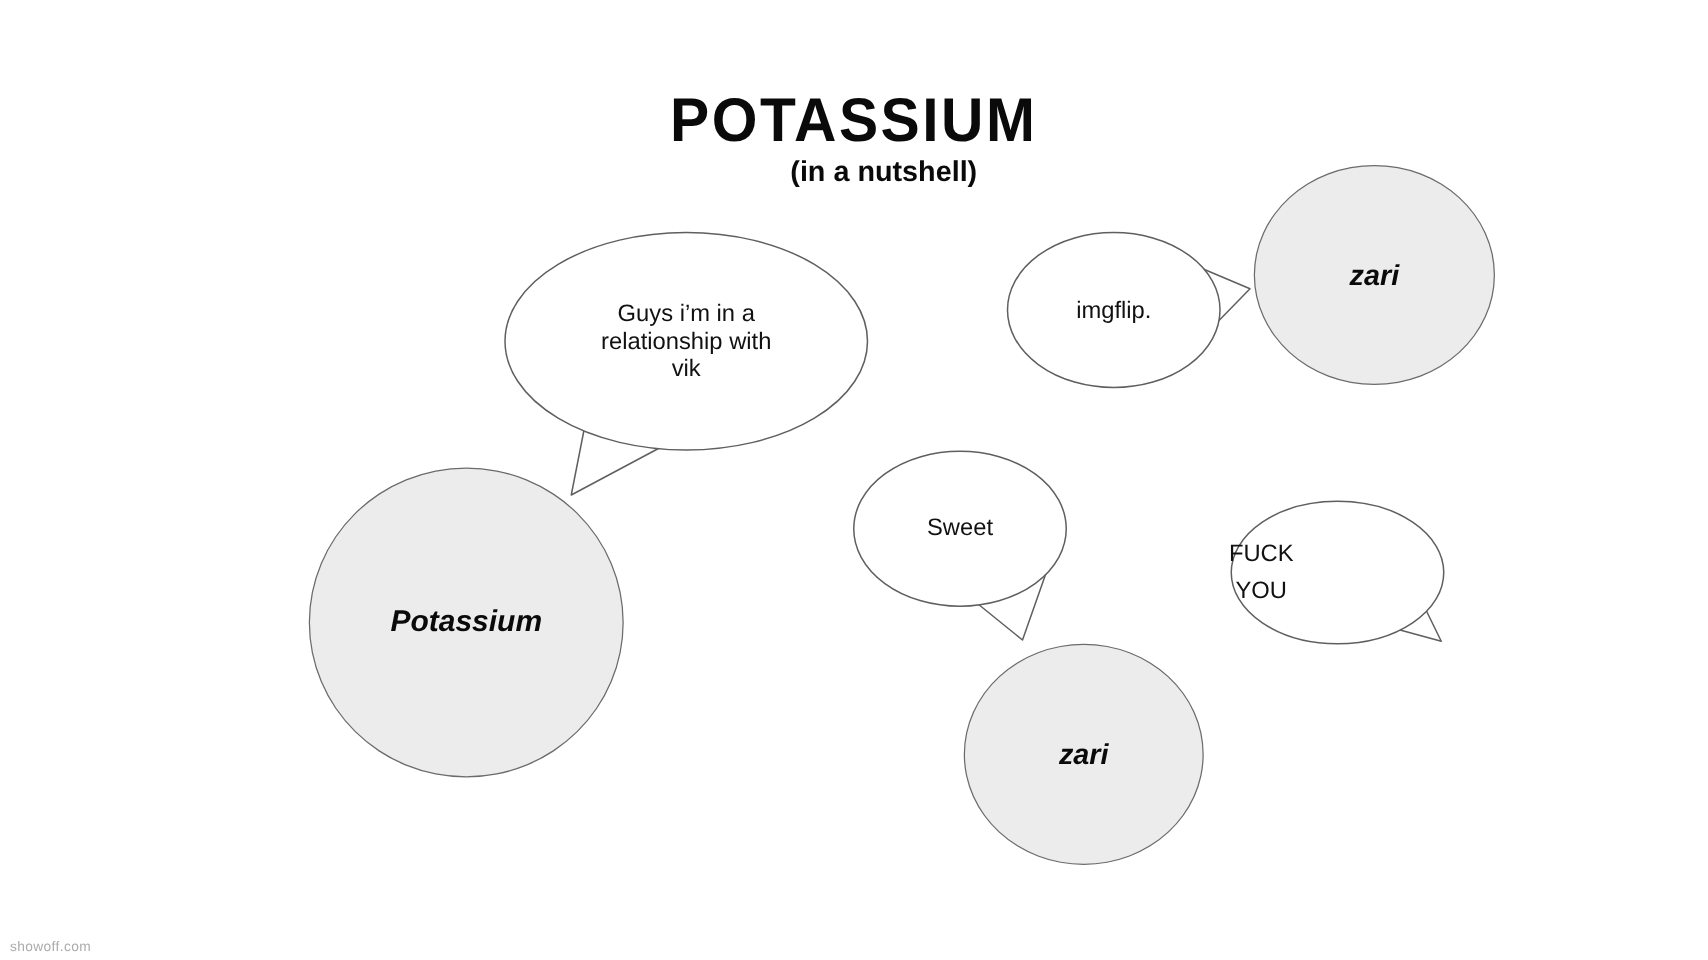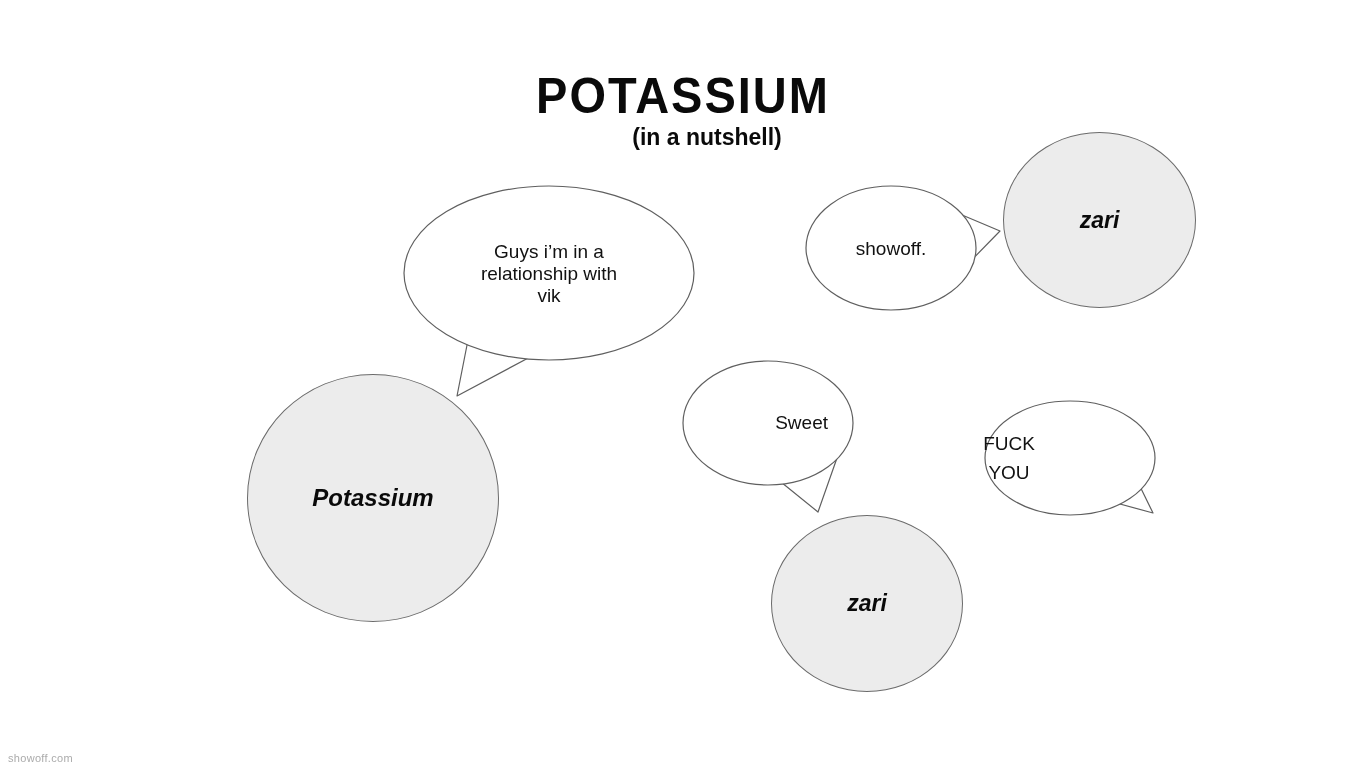--- a/index.html
+++ b/index.html
@@ -122,21 +122,21 @@
     <span class="label">zari</span>
   </div>
 
   <div class="character" style="left:771px; top:515px; width:192px; height:177px;">
     <span class="label">zari</span>
   </div>
 
 
   <div class="bubble-text" style="left:549px; top:274px; width:160px;">Guys i’m in a relationship with vik</div>
 
-  <div class="bubble-text" style="left:891px; top:249px; width:130px;">showoff.</div>
+  <div class="bubble-text" style="left:891px; top:249px; width:130px;">imgflip.</div>
 
-  <div class="bubble-text" style="left:768px; top:423px; width:120px;text-align:right;">Sweet</div>
+  <div class="bubble-text" style="left:768px; top:423px; width:120px;">Sweet</div>
 
   <div class="bubble-text" style="left:1009px; top:458px; width:70px; line-height:29px;">FUCK YOU</div>
 
   <div class="watermark">showoff.com</div>
 
 </div>
 
 </body></html>

